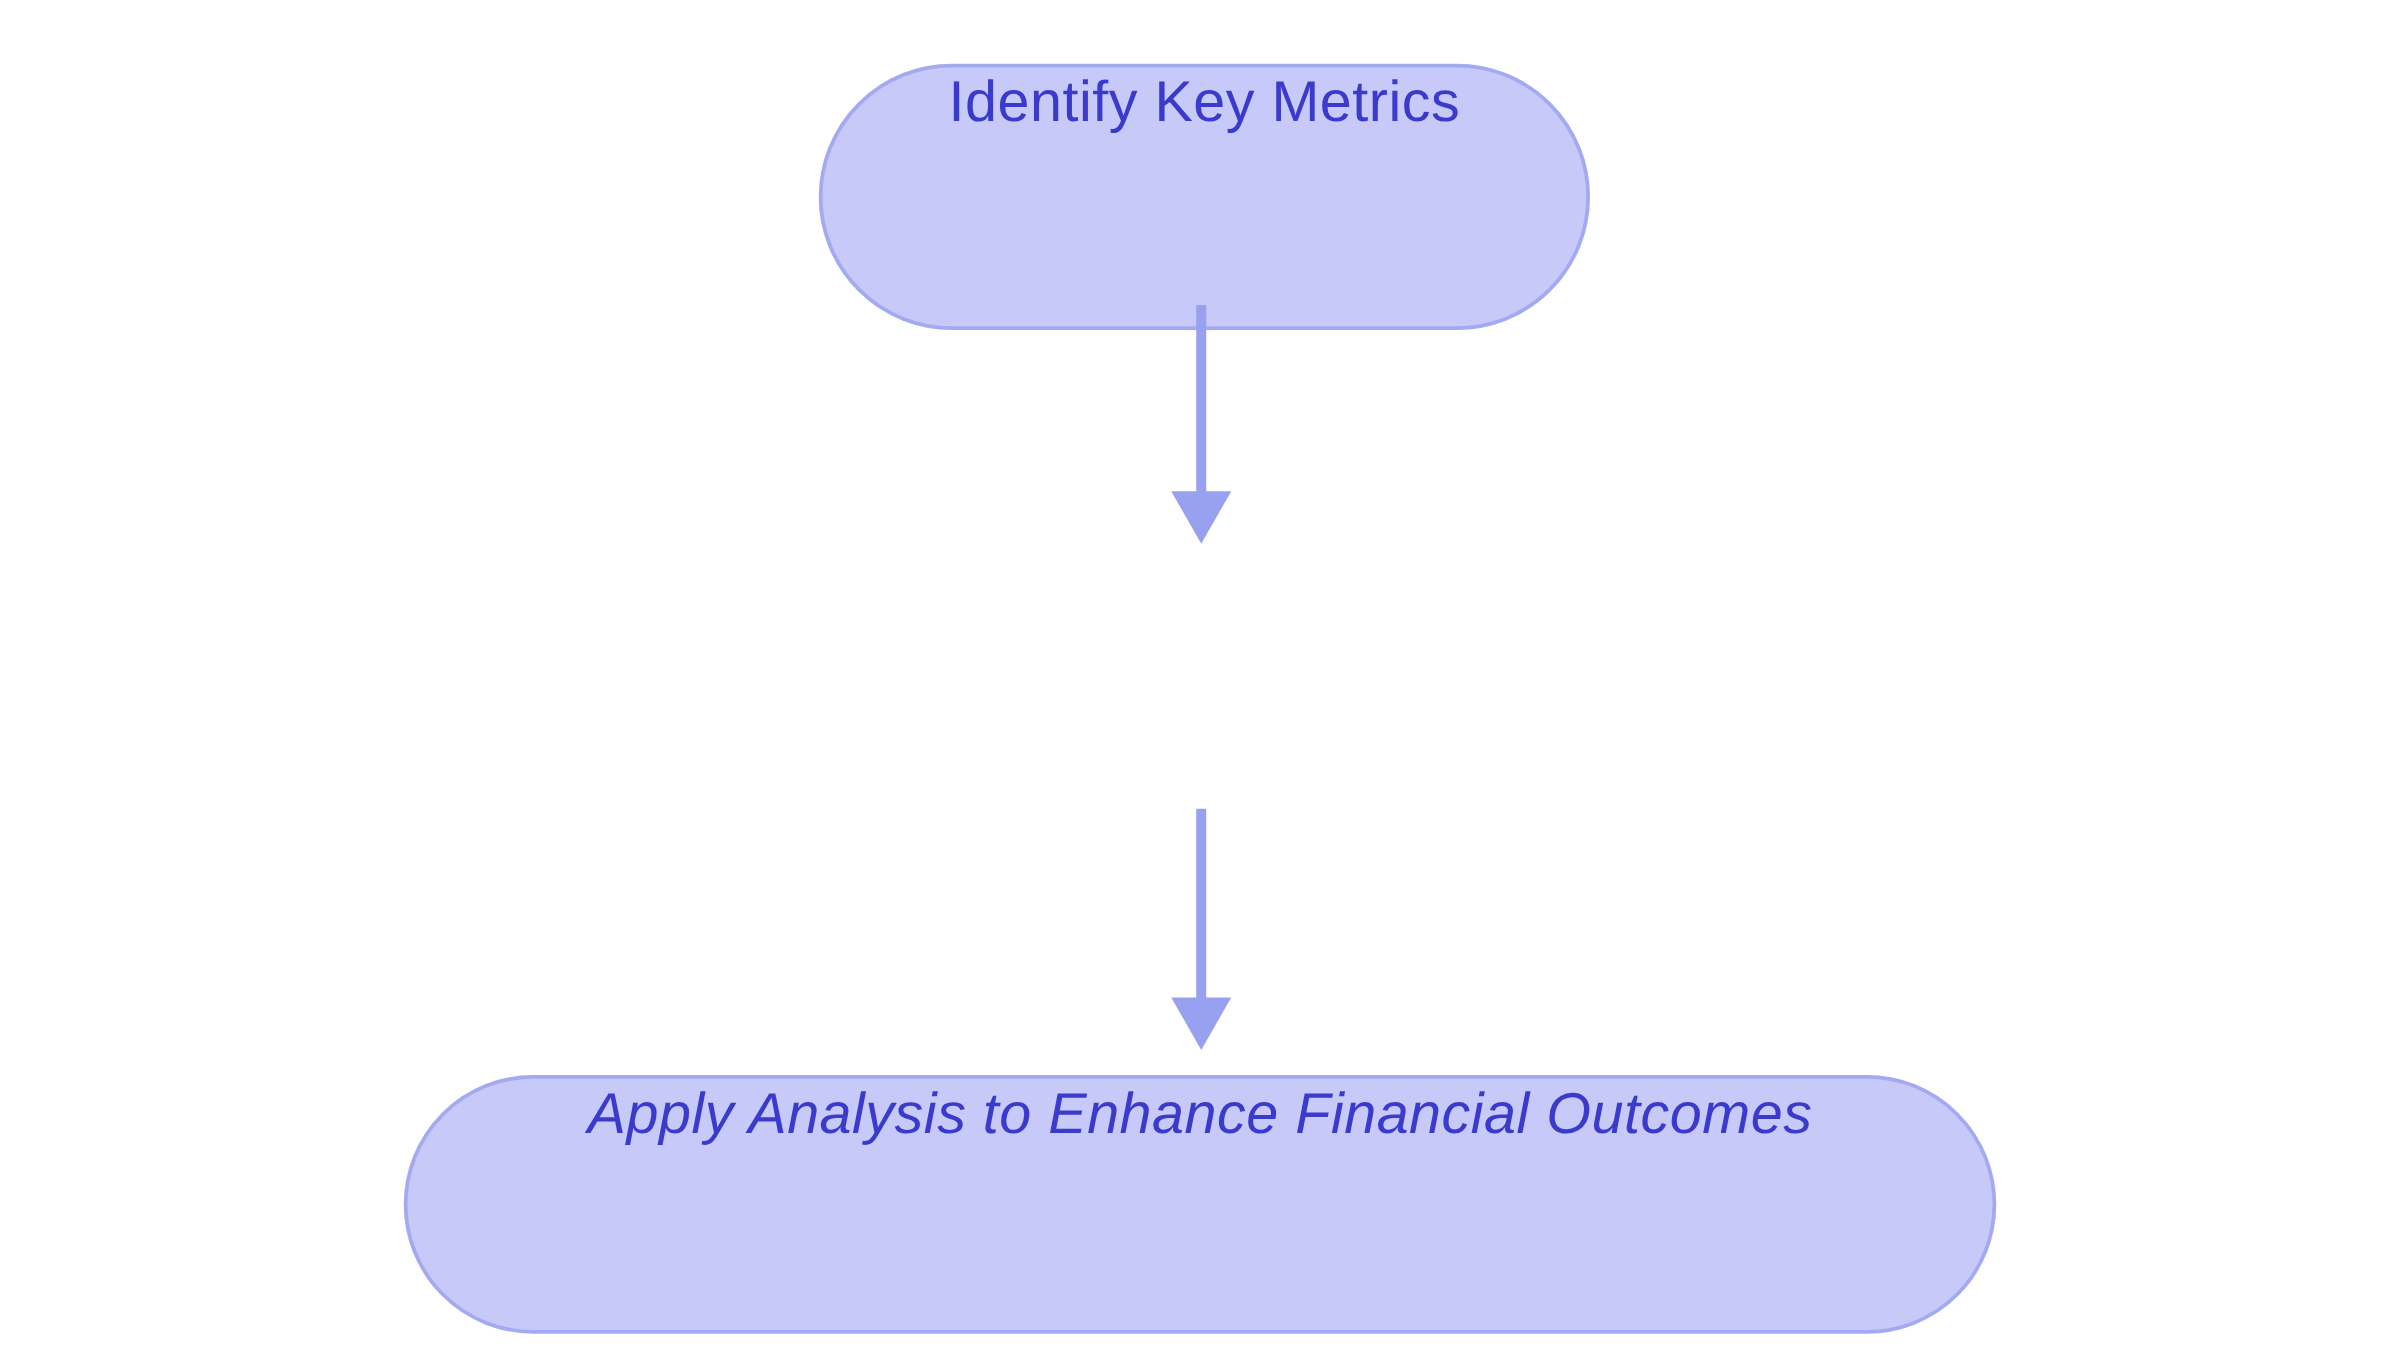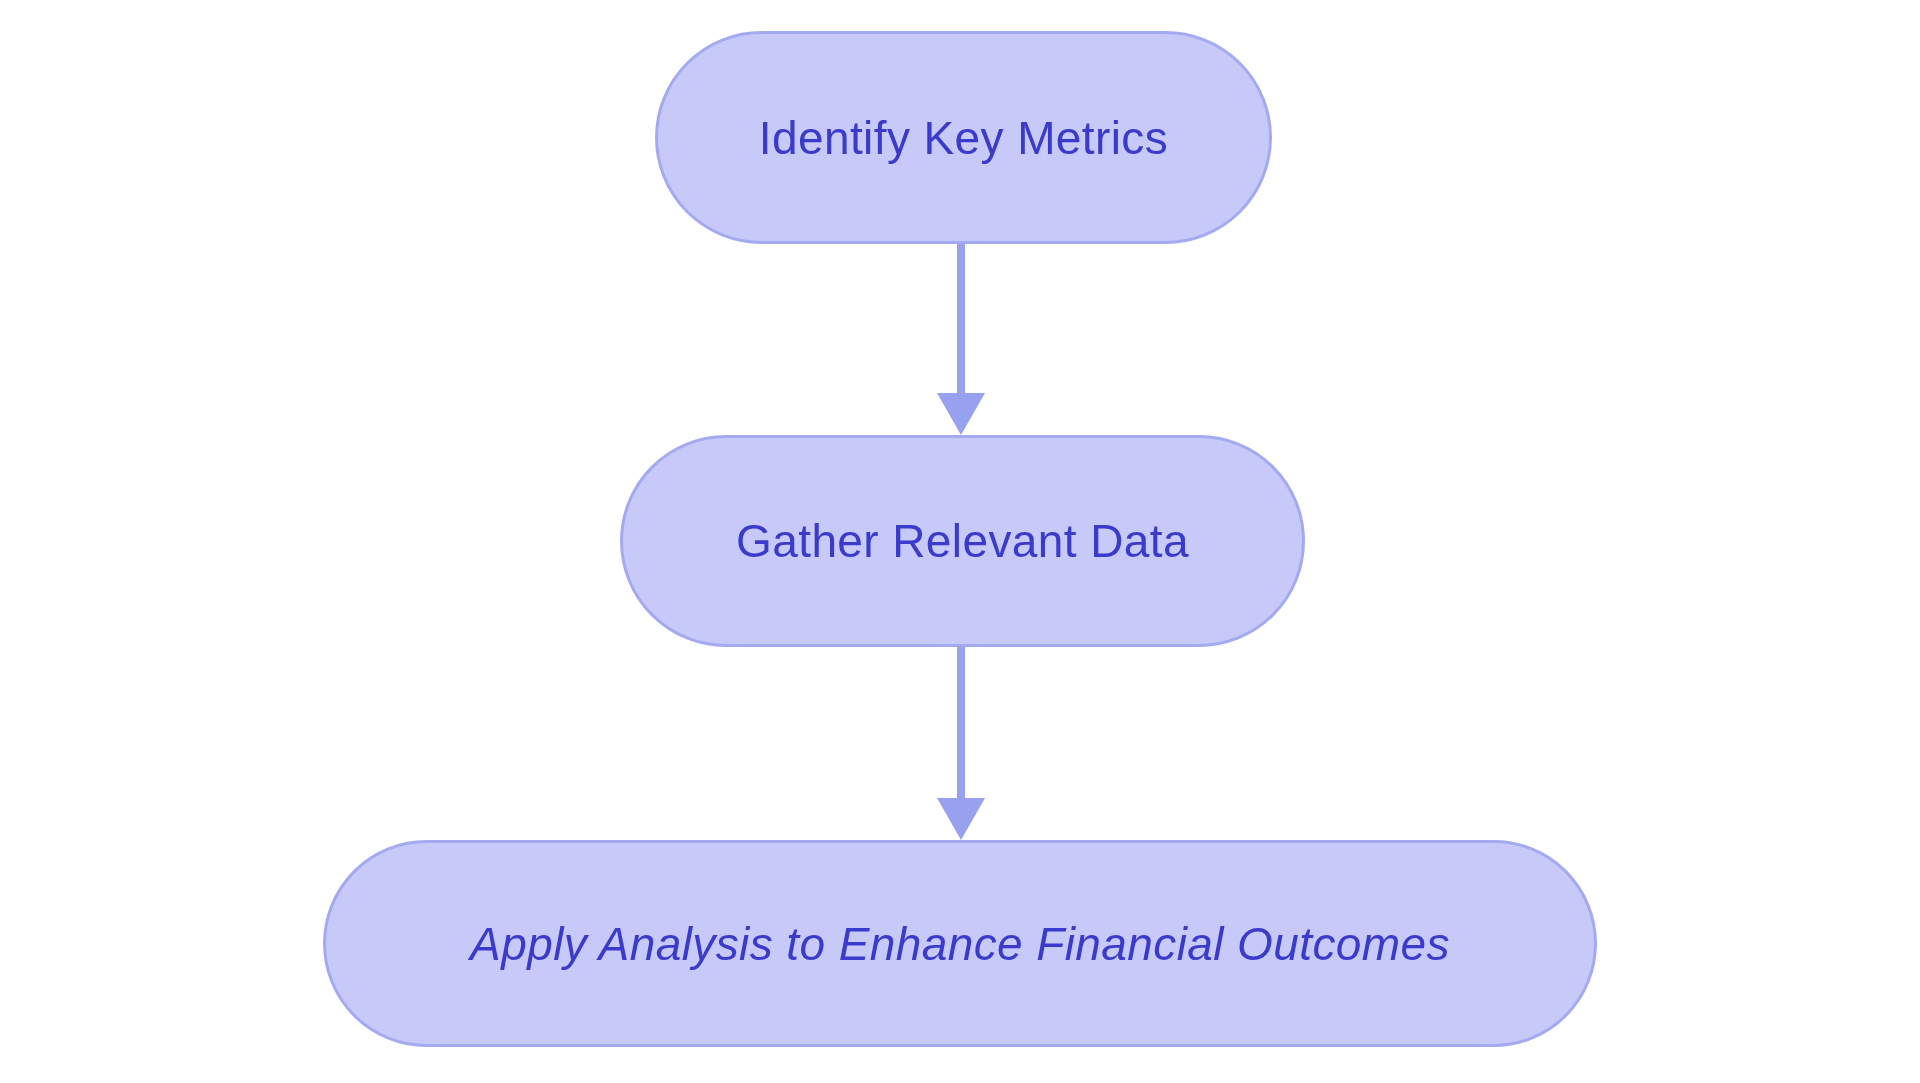--- a/index.html
+++ b/index.html
@@ -18,26 +18,26 @@
     position: absolute;
     inset: 0;
   }
   .flow-node {
     position: absolute;
     box-sizing: border-box;
     background: var(--node-fill, #c7caf8);
     border: 3px solid var(--node-border, #a4aaf2);
     color: var(--node-text, #3a3acd);
     display: flex;
-    align-items: center;
     justify-content: center;
     text-align: center;
     font-size: 46px;
     letter-spacing: 0.4px;
     white-space: nowrap;
+    margin-top: 20px;
   }
   #node-0 {
     left: 655px;
     top: 31px;
     width: 617px;
     height: 213px;
     border-radius: 107px;
   }
   #node-1 {
     left: 620px;
@@ -96,23 +96,20 @@
 
   <div id="node-0" class="flow-node">
     <span>Identify Key Metrics</span>
   </div>
 
   <div id="edge-0" class="edge">
     <div class="stem"></div>
     <div class="head"></div>
   </div>
 
-  <div id="node-1" class="flow-node">
-    <span>Gather Relevant Data</span>
-  </div>
 
   <div id="edge-1" class="edge">
     <div class="stem"></div>
     <div class="head"></div>
   </div>
 
   <div id="node-2" class="flow-node">
     <span>Apply Analysis to Enhance Financial Outcomes</span>
   </div>
 

